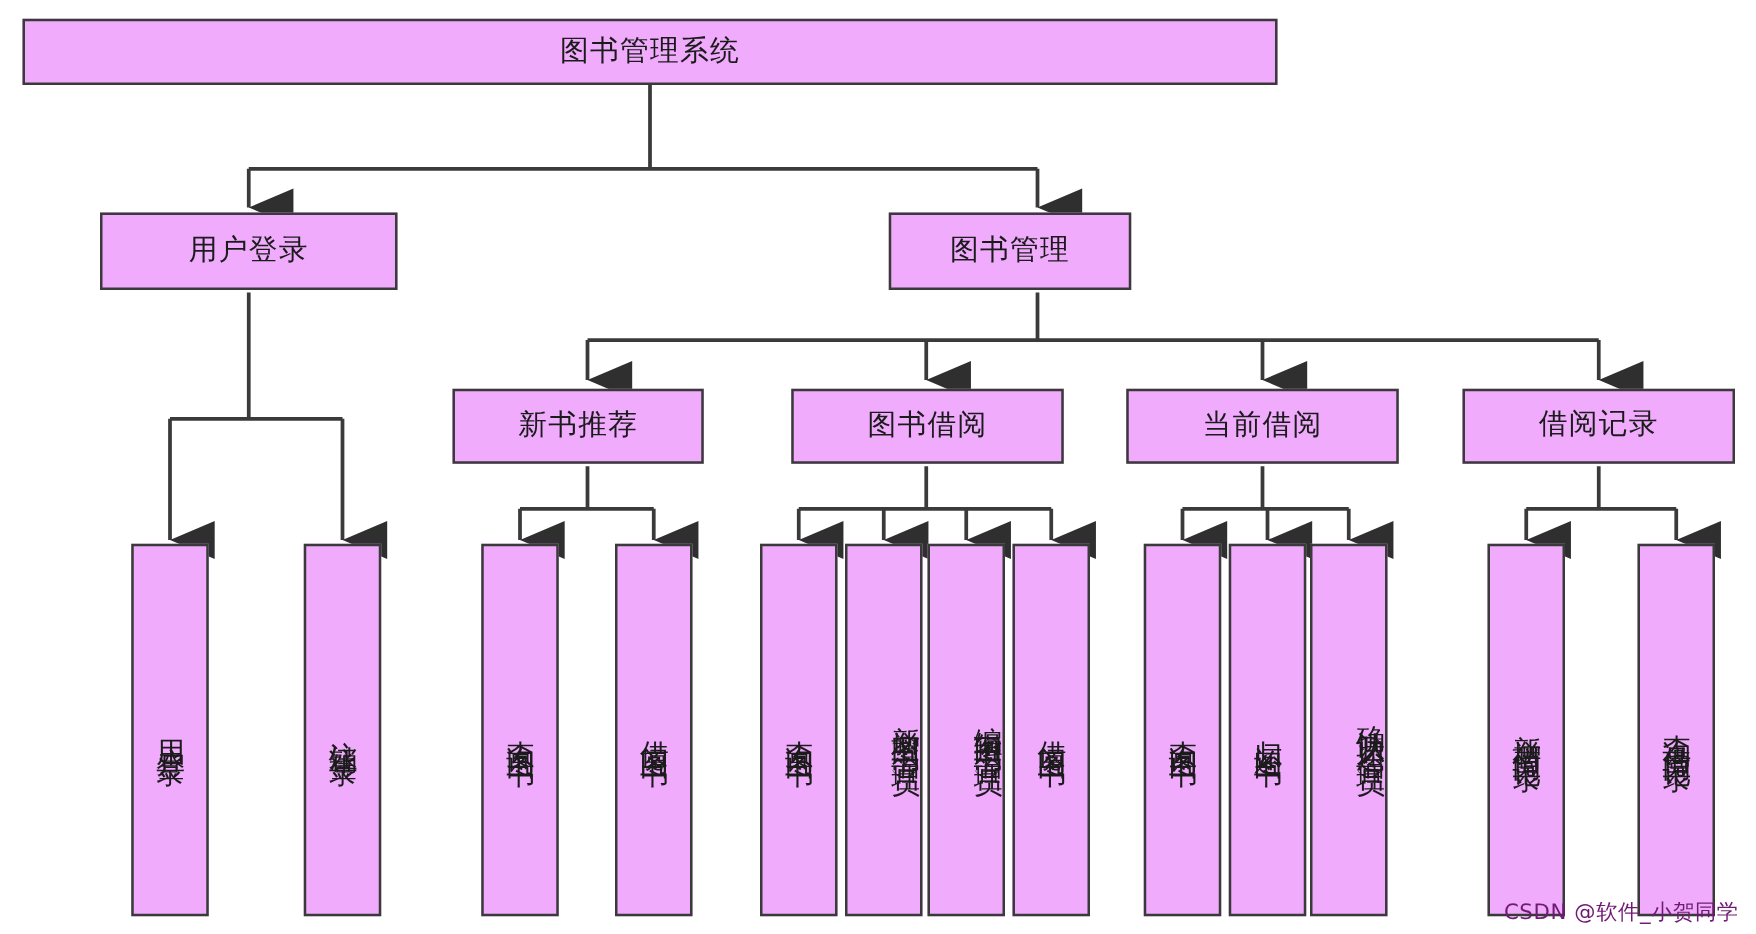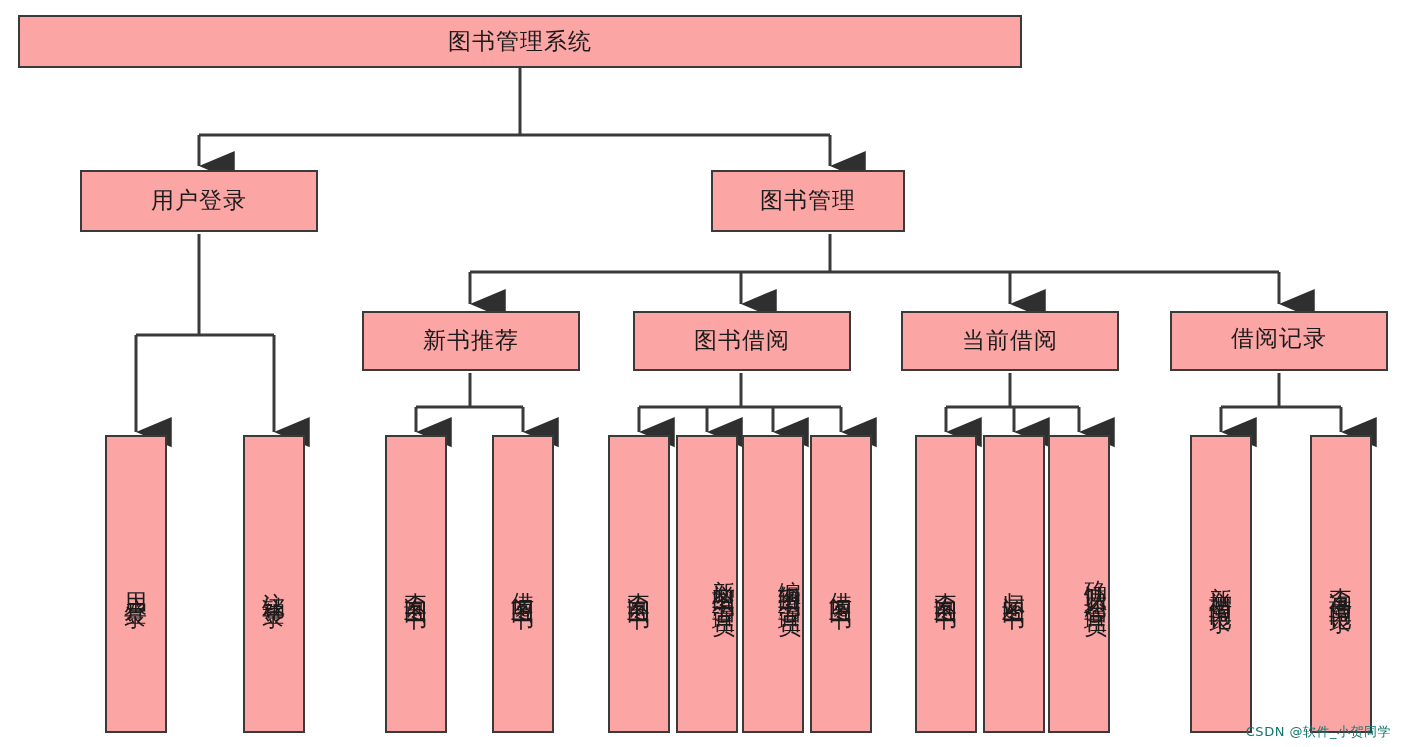--- a/index.html
+++ b/index.html
@@ -24,21 +24,21 @@
     position: absolute;
     left: 0;
     top: 0;
     width: 1405px;
     height: 747px;
     pointer-events: none;
   }
   .node {
     position: absolute;
     box-sizing: border-box;
-    background: #fca5a5;
+    background: #f0abfc;
     border: 2px solid #3a3a3a;
     display: flex;
     align-items: center;
     justify-content: center;
     color: #1b1b1b;
     text-align: right;
   }
   .node-h {
     font-size: 23px;
     letter-spacing: 1px;
@@ -56,22 +56,22 @@
     white-space: nowrap;
   }
   .node-v.tall {
     align-items: flex-start;
     justify-content: center;
   }
   .watermark {
     position: absolute;
     right: 14px;
     bottom: 6px;
-    font-size: 13px;
-    color: #0f766e;
+    font-size: 17px;
+    color: #701a75;
     letter-spacing: 0.5px;
     white-space: nowrap;
   }
 </style>
 </head>
 <body>
 
 <div id="diagram">
 
   <svg id="edge-layer" viewBox="0 0 1405 747" width="1405" height="747" xmlns="http://www.w3.org/2000/svg">
@@ -123,21 +123,21 @@
       <path d="M 1221 407 L 1221 432" marker-end="url(#arrow)"></path>
       <path d="M 1341 407 L 1341 432" marker-end="url(#arrow)"></path>
     </g>
   </svg>
 
   <div class="node node-h" style="left:18px; top:15px; width:1004px; height:53px;">图书管理系统</div>
 
   <div class="node node-h" style="left:80px; top:170px; width:238px; height:62px;">用户登录</div>
   <div class="node node-h" style="left:711px; top:170px; width:194px; height:62px;">图书管理</div>
 
-  <div class="node node-h" style="left:362px; top:311px; width:218px; height:60px;">新书推荐</div>
+  <div class="node node-h" style="left:362px; top:311px; width:201px; height:60px;">新书推荐</div>
   <div class="node node-h" style="left:633px; top:311px; width:218px; height:60px;">图书借阅</div>
   <div class="node node-h" style="left:901px; top:311px; width:218px; height:60px;">当前借阅</div>
   <div class="node node-h" style="left:1170px; top:311px; width:218px; height:60px;font-family:Liberation Mono, monospace;">借阅记录</div>
 
   <div class="node node-v" style="left:105px; top:435px; width:62px; height:298px;">用户登录</div>
   <div class="node node-v" style="left:243px; top:435px; width:62px; height:298px;">注销登录</div>
 
   <div class="node node-v" style="left:385px; top:435px; width:62px; height:298px;">查询图书</div>
   <div class="node node-v" style="left:492px; top:435px; width:62px; height:298px;">借阅图书</div>
 

